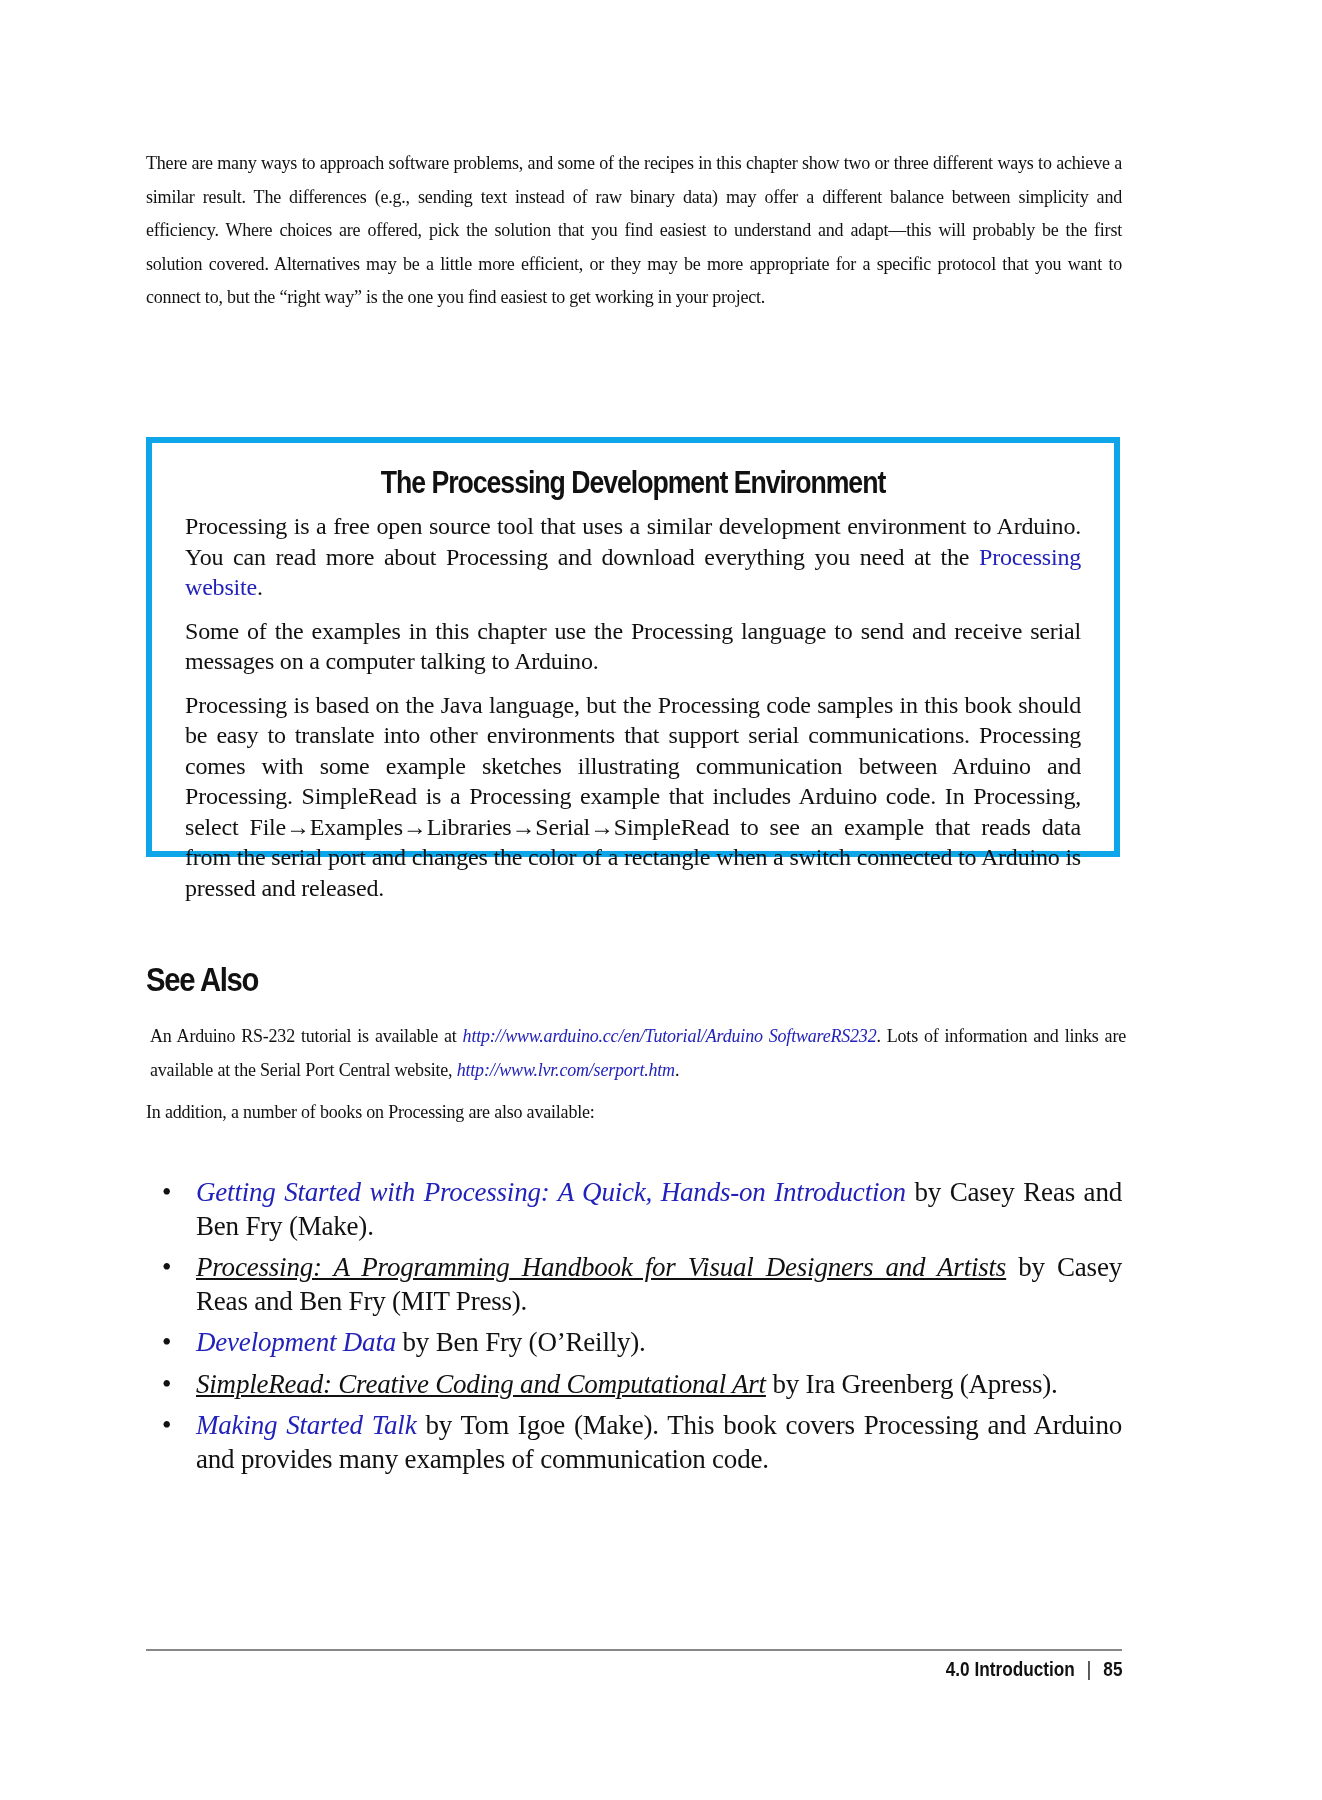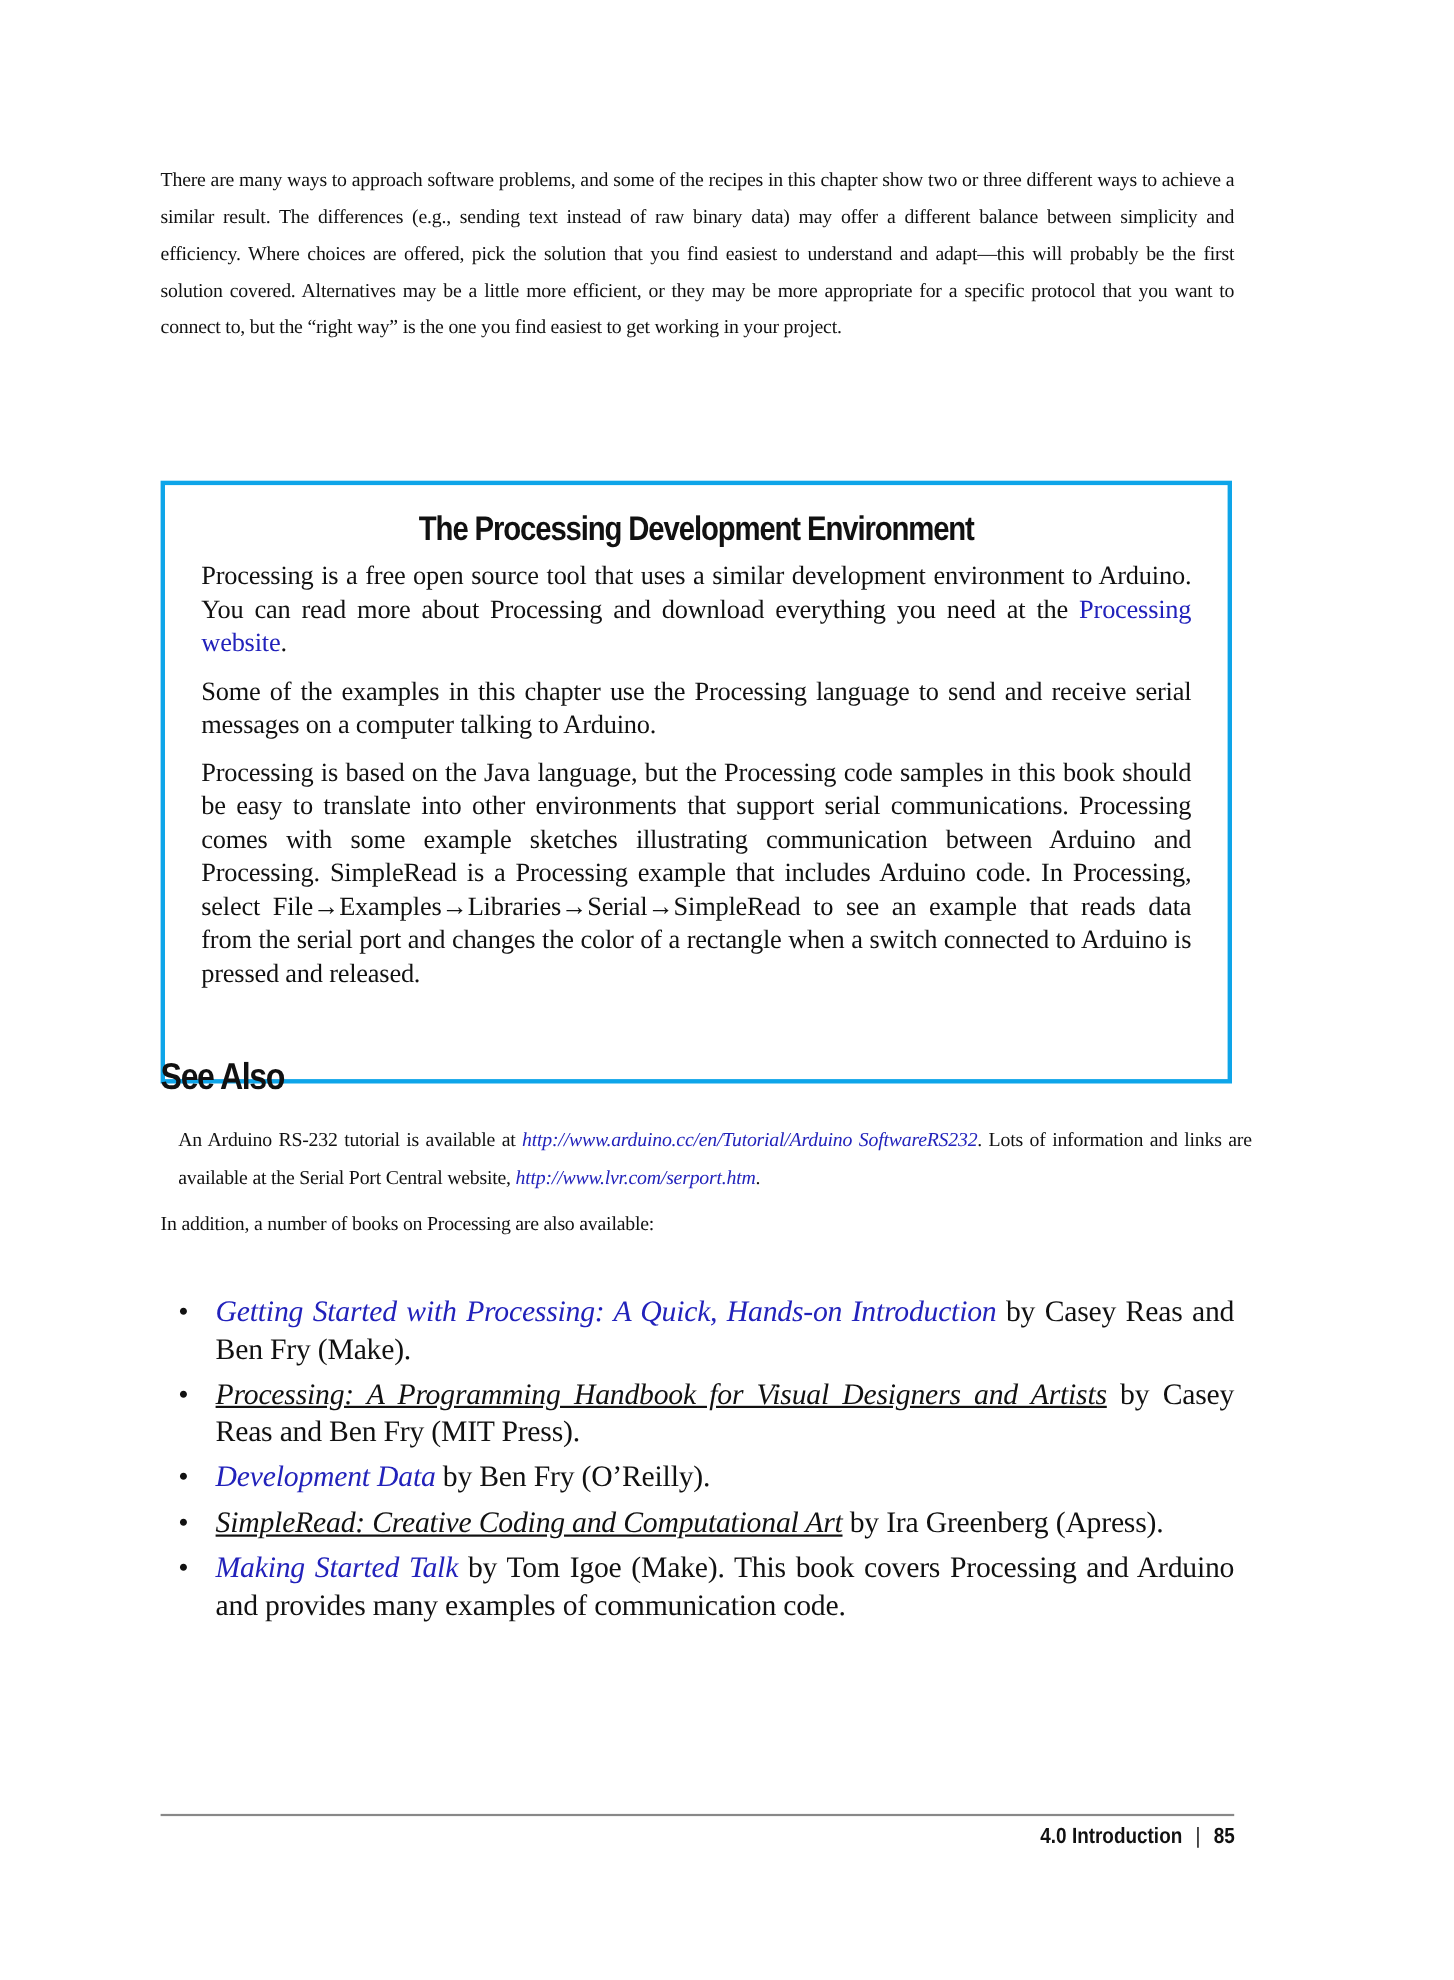--- a/index.html
+++ b/index.html
@@ -1,33 +1,33 @@
 <!DOCTYPE html>
 <html><head>
   <meta charset="utf-8">
   <style>
     html, body { margin: 0; padding: 0; background: #ffffff; }
     body { width: 1322px; height: 1800px; position: relative; overflow: hidden;
            font-family: "Liberation Serif", "DejaVu Serif", serif; color: #111; }
     .page { position: absolute; left: 146px; top: 0; width: 976px; }
     .para { font-size: 18px; line-height: 33.5px; text-align: justify; margin: 0; letter-spacing: -0.2px; }
     .intro { position: absolute; top: 147px; left: 0; width: 976px; }
-    .sidebar { position: absolute; top: 437px; left: 0; width: 974px; height: 548px;
-               border: 4px solid #0ea5e9; box-sizing: border-box; }
+    .sidebar { position: absolute; top: 437px; left: 0; width: 974px; height: 420px;
+               border: 6px solid #0ea5e9; box-sizing: border-box; }
     .sidebar-title { font-family: "Liberation Sans", "DejaVu Sans", sans-serif; font-weight: bold;
                      font-size: 31px; text-align: center; margin: 22px 0 10px 0; letter-spacing: -1.2px;
                      transform: scaleX(0.86); transform-origin: center; }
     .sb-para { font-size: 24px; line-height: 30.5px; text-align: justify; margin: 0 33px 13px 33px; letter-spacing: -0.2px; }
     .link { color: #2222bb; }
     .ilink { color: #2222bb; font-style: italic; }
     .it { font-style: italic; text-decoration: underline; }
     .see-also-heading { position: absolute; top: 960px; left: 0; font-family: "Liberation Sans", "DejaVu Sans", sans-serif;
                         font-weight: bold; font-size: 34px; margin: 0; letter-spacing: -1.5px;
                         transform: scaleX(0.86); transform-origin: left; }
-    .see-also { position: absolute; top: 1020px; left: 16px; width: 976px; }
+    .see-also { position: absolute; top: 1020px; left: 4px; width: 976px; }
     .books-intro { position: absolute; top: 1096px; left: 0; width: 976px; }
     .book-list { position: absolute; top: 1176px; left: 0; width: 976px; list-style: none; padding: 0; margin: 0; }
     .book-item { position: relative; padding-left: 50px; font-size: 27px; line-height: 33.5px; text-align: justify; margin-bottom: 8px; letter-spacing: -0.2px; }
     .bullet { position: absolute; left: 16px; top: 0; }
     .footer-rule { position: absolute; top: 1649px; left: 0; width: 976px; height: 2px; background: #888; }
     .footer { position: absolute; top: 1658px; right: 0; font-family: "Liberation Sans", "DejaVu Sans", sans-serif;
               font-weight: bold; font-size: 20px; transform: scaleX(0.86); transform-origin: right; }
     .footer .sep { font-weight: normal; margin: 0 14px; }
   </style>
 </head>

